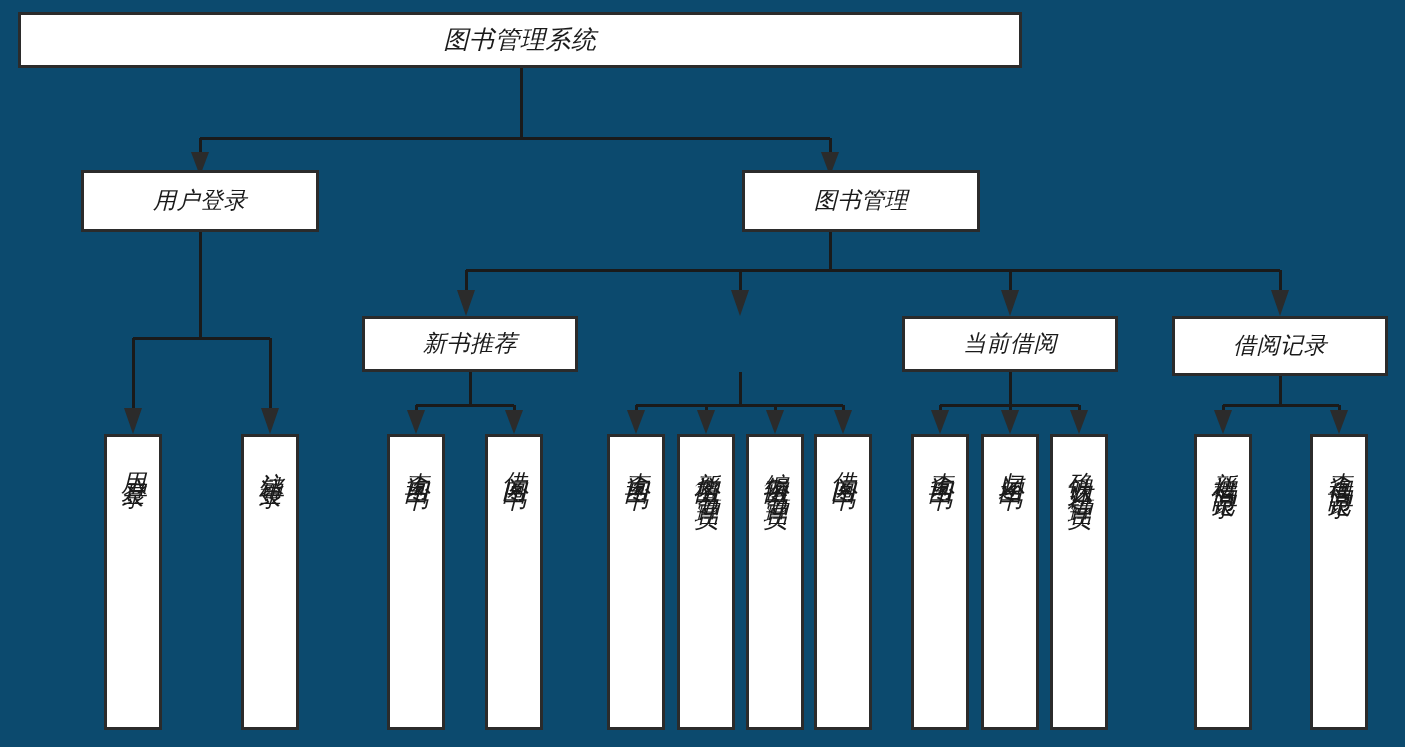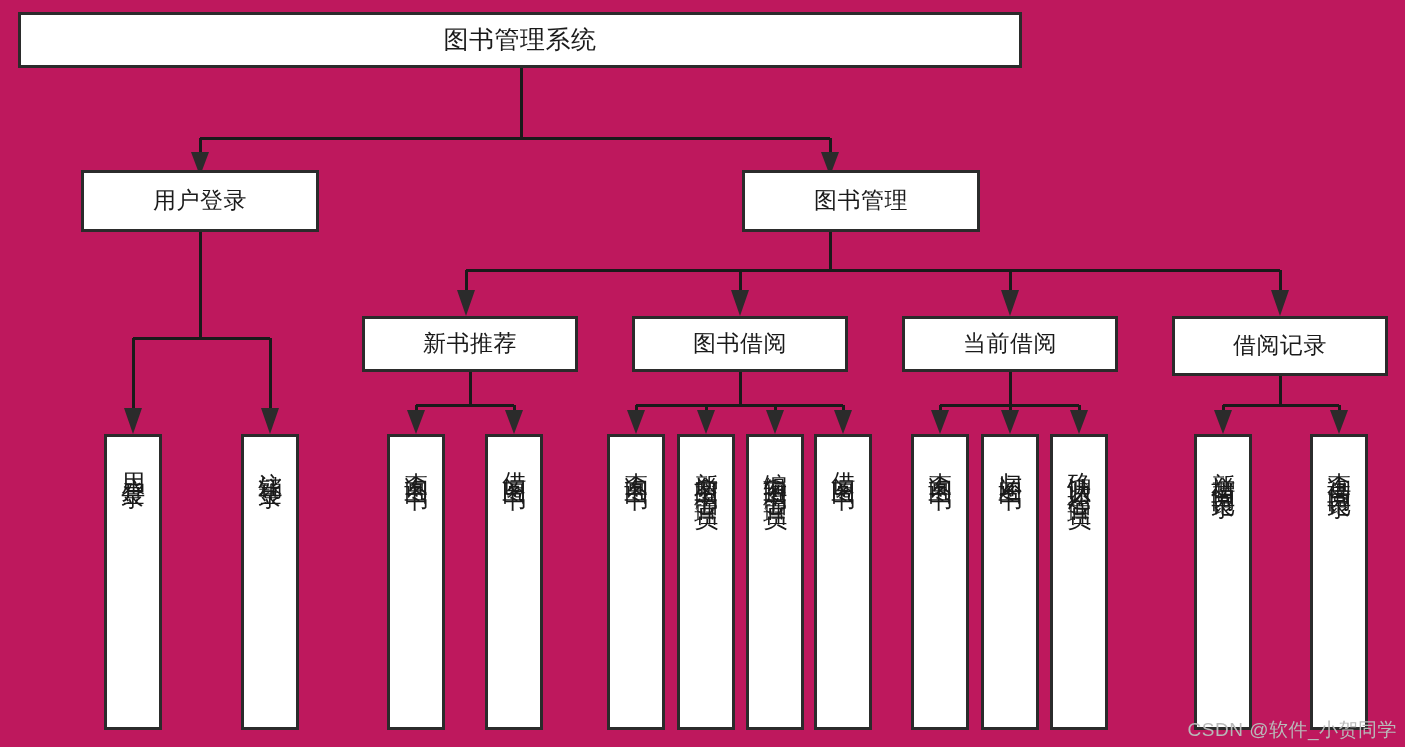--- a/index.html
+++ b/index.html
@@ -5,22 +5,23 @@
 <style>
   html,body{margin:0;padding:0;background:#ffffff;}
   body{
     font-family:"Liberation Sans","DejaVu Sans",sans-serif;
     -webkit-font-smoothing:antialiased;
   }
   #canvas{
     position:relative;
     width:1405px;
     height:747px;
-    background:#be185d;
+    background:#0c4a6e;
     overflow:hidden;
+    font-style:italic;
   }
   
   #wires{
     position:absolute;
     left:0; top:0;
     width:1405px; height:747px;
     pointer-events:none;
   }
   #wires line, #wires path{
     stroke:#1a1a1a;
@@ -156,23 +157,20 @@
   </div>
 
   <div class="node branch" style="left:742px; top:170px; width:238px; height:62px;">
     <span class="label">图书管理</span>
   </div>
 
   <div class="node branch" style="left:362px;  top:316px; width:216px; height:56px;">
     <span class="label">新书推荐</span>
   </div>
 
-  <div class="node branch" style="left:632px;  top:316px; width:216px; height:56px;">
-    <span class="label">图书借阅</span>
-  </div>
 
   <div class="node branch" style="left:902px;  top:316px; width:216px; height:56px;">
     <span class="label">当前借阅</span>
   </div>
 
   <div class="node branch" style="left:1172px; top:316px; width:216px; height:60px;">
     <span class="label">借阅记录</span>
   </div>
 
   <div class="node leaf" style="left:104px; top:434px; width:58px; height:296px;">
@@ -220,15 +218,14 @@
   </div>
 
   <div class="node leaf" style="left:1194px; top:434px; width:58px; height:296px;">
     <span class="label">新增借阅记录</span>
   </div>
 
   <div class="node leaf" style="left:1310px; top:434px; width:58px; height:296px;">
     <span class="label">查询借阅记录</span>
   </div>
 
-  <div id="watermark">CSDN @软件_小贺同学</div>
 
 </div>
 
 </body></html>

